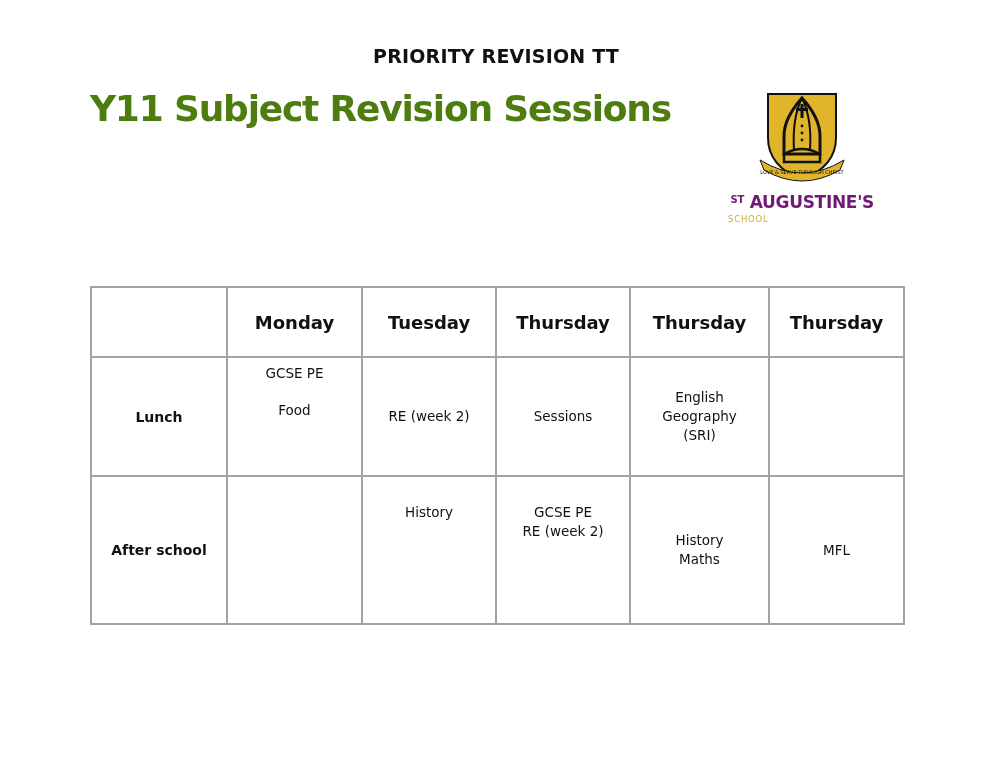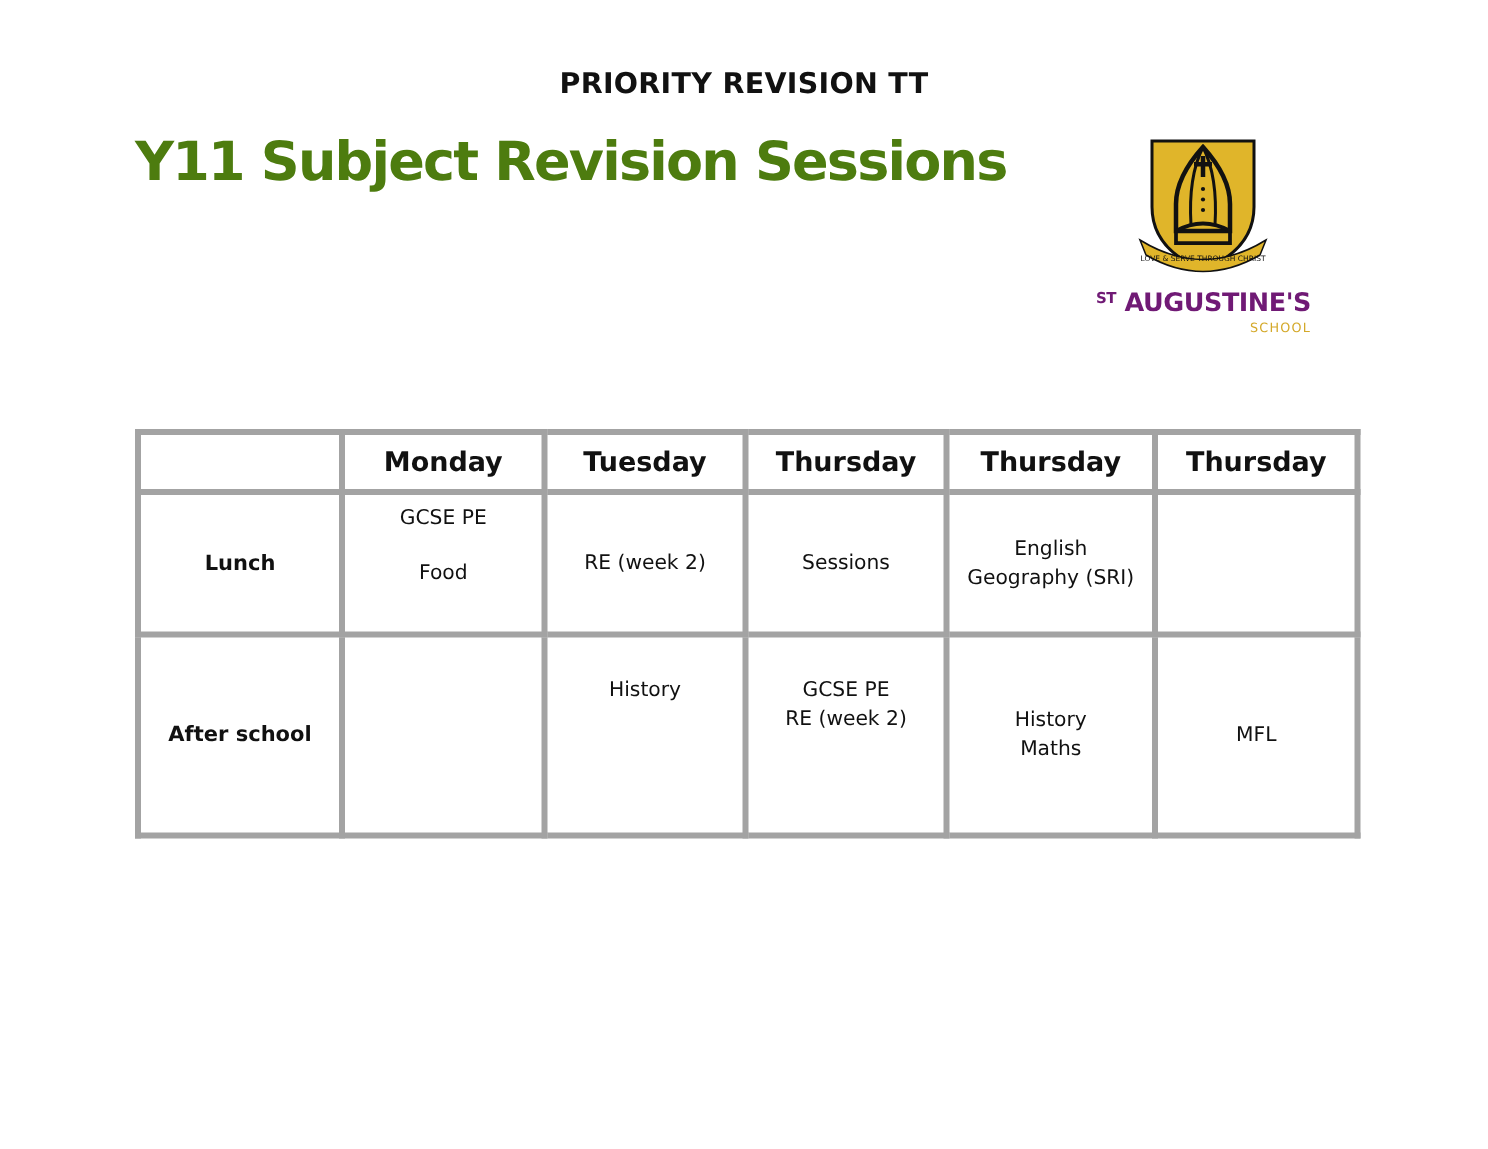--- a/index.html
+++ b/index.html
@@ -3,23 +3,23 @@
   <meta charset="utf-8">
   <style>
     html, body { margin: 0; padding: 0; background: #ffffff; }
     body { width: 992px; height: 766px; position: relative; overflow: hidden; font-family: "DejaVu Sans", sans-serif; color: #111; }
     .top-label { position: absolute; left: 0; width: 992px; top: 45px; text-align: center; font-size: 19px; font-weight: bold; letter-spacing: 0.2px; color: #111; }
     .title { position: absolute; left: 90px; top: 88px; font-size: 36px; font-weight: bold; color: #4d7c0f; letter-spacing: -1.2px; font-family: "DejaVu Sans", sans-serif; }
     .logo { position: absolute; left: 728px; top: 88px; width: 146px; height: 140px; }
     .logo svg { position: absolute; left: 26px; top: 0; }
     .school-name { position: absolute; left: 0; top: 104px; width: 146px; text-align: right; font-size: 17px; font-weight: bold; color: #701a75; letter-spacing: -0.3px; }
     .school-name sup { font-size: 10px; vertical-align: 5px; }
-    .school-sub { position: absolute; left: 0; top: 126px; width: 146px; text-align: right; font-size: 8.5px; color: #d4a92a; letter-spacing: 0.8px; }
+    .school-sub { position: absolute; left: 0; top: 126px; width: 146px; text-align: left; font-size: 8.5px; color: #d4a92a; letter-spacing: 0.8px; }
     table.tt { position: absolute; left: 90px; top: 286px; border-collapse: collapse; table-layout: fixed; }
-    table.tt td, table.tt th { border: 4px solid #a3a3a3; text-align: center; vertical-align: middle; padding: 0; }
+    table.tt td, table.tt th { border: 2px solid #a3a3a3; text-align: center; vertical-align: middle; padding: 16px; }
     table.tt th { height: 36px; font-size: 18px; font-weight: bold; }
     .row-label { font-size: 14px; font-weight: bold; }
     .cell { font-size: 13.5px; line-height: 19px; margin-top: 48px; }
     .lunch td { height: 85px; }
     .after td { height: 104px; }
     .cell span { display: block; }
     .gap { height: 18px; }
     .cell-top { vertical-align: top !important; padding-top: 26px !important; }
     .cell-mon { vertical-align: top !important; padding-top: 6px !important; }
   </style>

